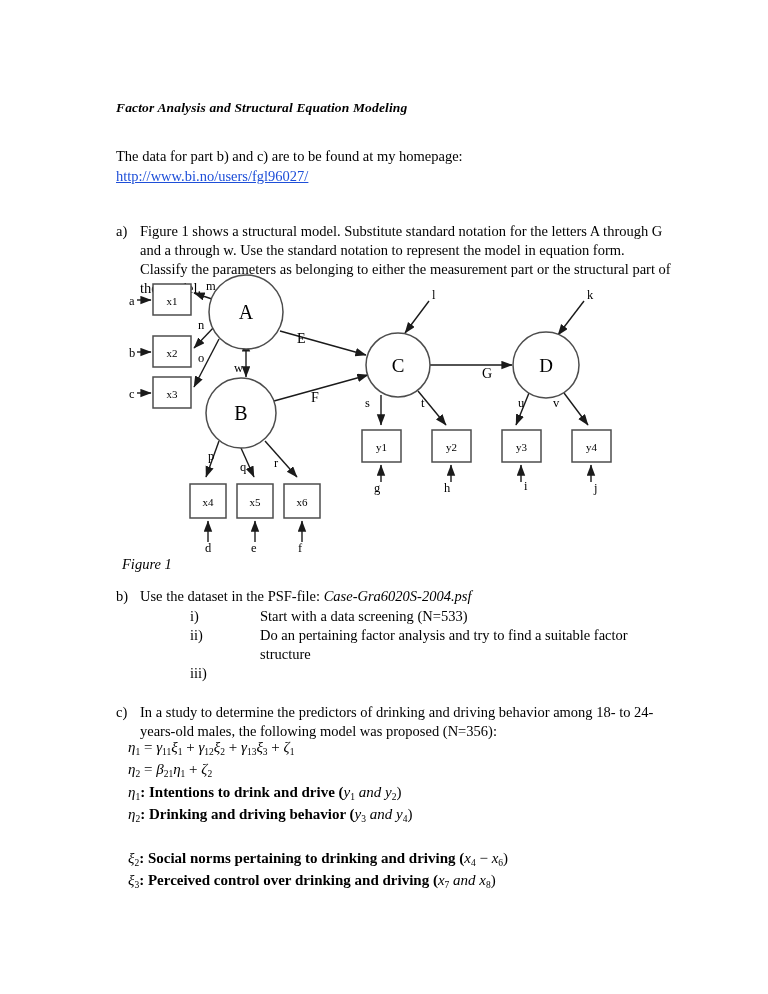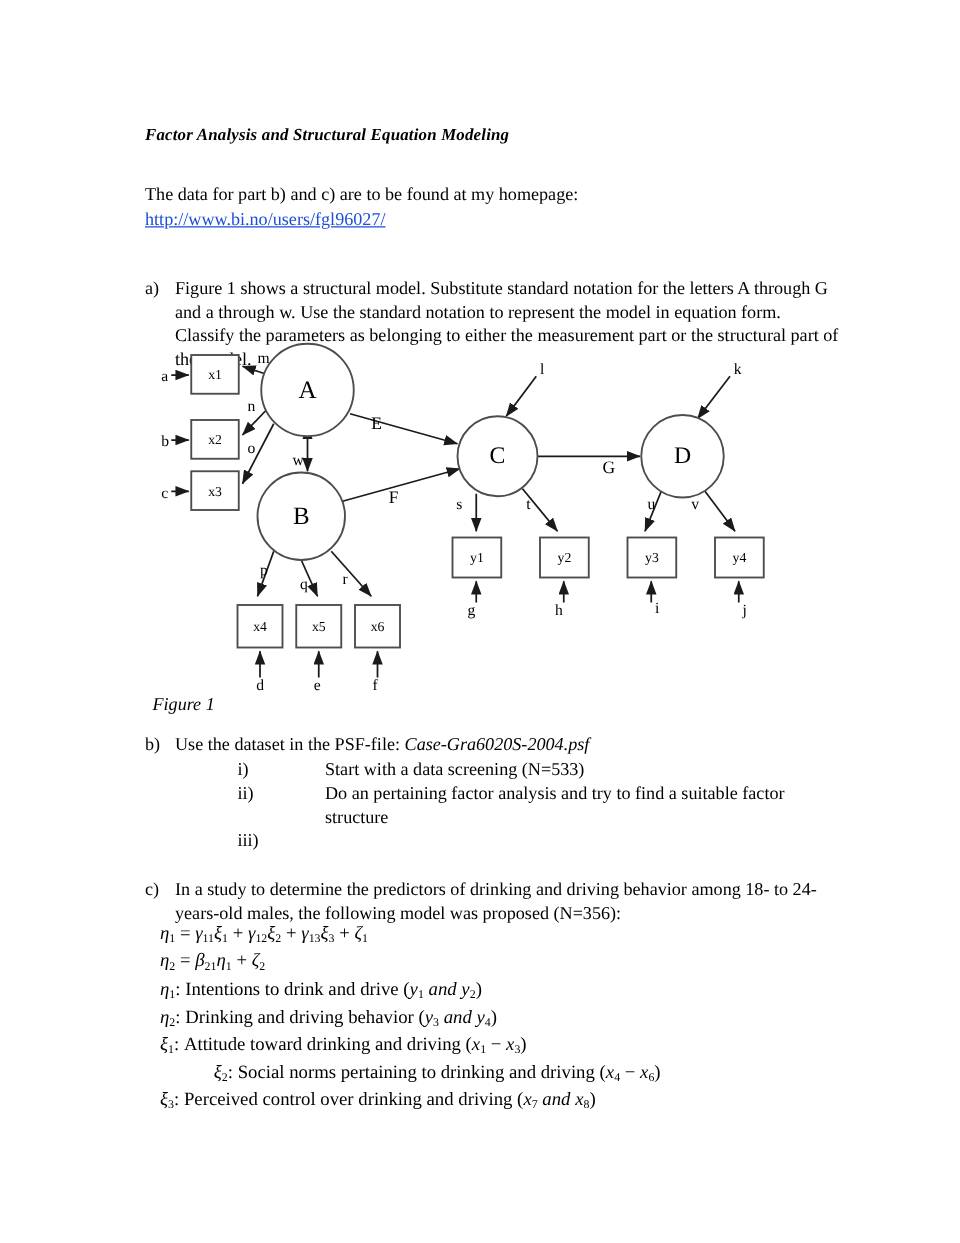--- a/index.html
+++ b/index.html
@@ -112,23 +112,23 @@
   .eq .gr { font-style: italic; }
   .eq sub {
     font-size: 9.5px;
     vertical-align: -0.28em;
   }
   #eq1 { top: 739px; }
   #eq2 { top: 761px; }
   #def1 { top: 784px; }
   #def2 { top: 806px; }
   #def3 { top: 828px; }
-  #def4 { top: 850px; margin-left: 43px; }
+  #def4 { top: 850px; }
   #def5 { top: 872px; }
-  .def-text { font-style: normal; }
+  .def-text { font-style: normal; font-weight: bold; }
   .mi { font-style: italic; }
 </style>
 </head>
 <body>
 
 <div class="page">
 
   <div class="doc-title">Factor Analysis and Structural Equation Modeling</div>
 
   <div class="intro-line">The data for part b) and c) are to be found at  my homepage:</div>
@@ -305,23 +305,20 @@
   </div>
 
   <div class="eq" id="def1">
     <span class="gr">η</span><sub>1</sub><span class="def-text">: Intentions to drink and drive (</span><span class="mi">y</span><sub>1</sub><span class="italic"> and </span><span class="mi">y</span><sub>2</sub><span>)</span>
   </div>
 
   <div class="eq" id="def2">
     <span class="gr">η</span><sub>2</sub><span class="def-text">: Drinking and driving behavior (</span><span class="mi">y</span><sub>3</sub><span class="italic"> and </span><span class="mi">y</span><sub>4</sub><span>)</span>
   </div>
 
-  <div class="eq" id="def3">
-    <span class="gr">ξ</span><sub>1</sub><span class="def-text">: Attitude toward drinking and driving (</span><span class="mi">x</span><sub>1</sub><span> − </span><span class="mi">x</span><sub>3</sub><span>)</span>
-  </div>
 
   <div class="eq" id="def4">
     <span class="gr">ξ</span><sub>2</sub><span class="def-text">: Social norms pertaining to drinking and driving (</span><span class="mi">x</span><sub>4</sub><span> − </span><span class="mi">x</span><sub>6</sub><span>)</span>
   </div>
 
   <div class="eq" id="def5">
     <span class="gr">ξ</span><sub>3</sub><span class="def-text">: Perceived control over drinking and driving (</span><span class="mi">x</span><sub>7</sub><span class="italic"> and </span><span class="mi">x</span><sub>8</sub><span>)</span>
   </div>
 
 </div>

